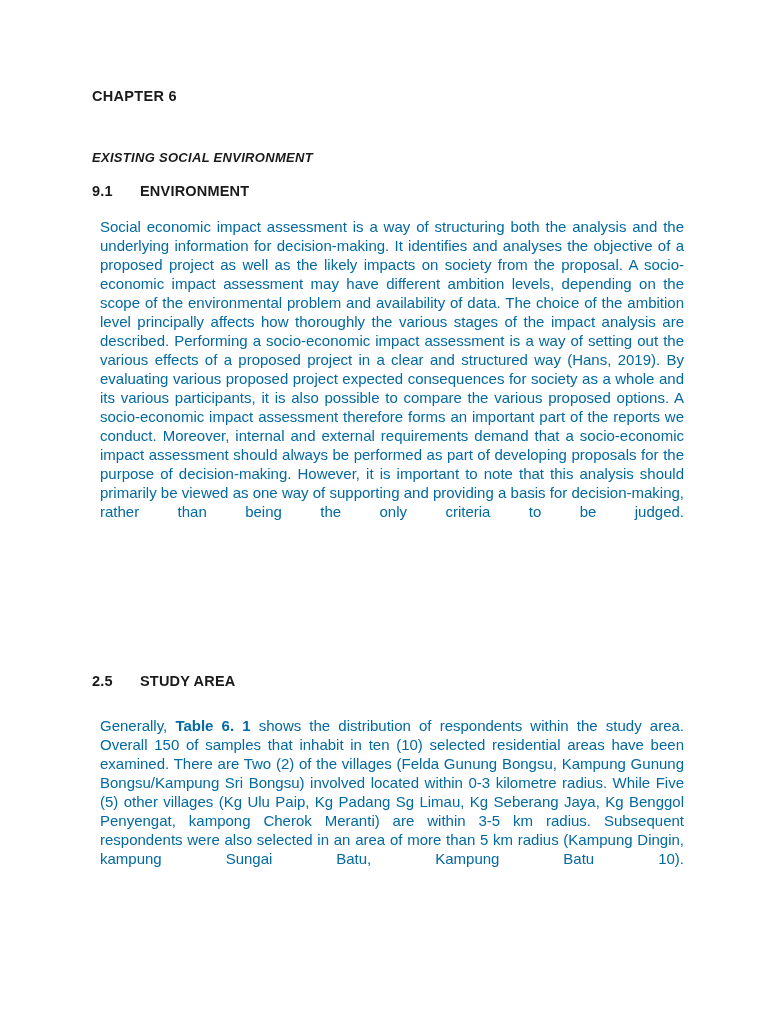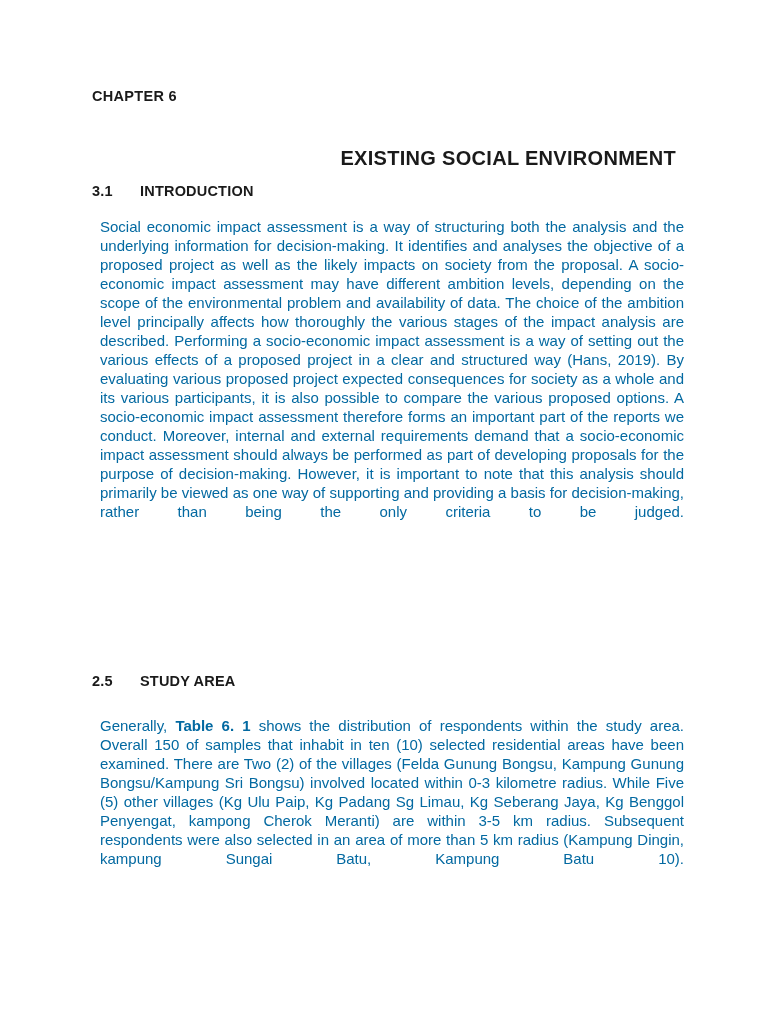--- a/index.html
+++ b/index.html
@@ -45,25 +45,26 @@
     font-weight: bold;
     letter-spacing: 0.3px;
     line-height: 20px;
   }
 
   .doc-title {
     position: absolute;
     left: 0;
     top: 148px;
     width: 584px;
-    text-align: right;
-    font-size: 20px;
+    text-align: left;
+    font-size: 13px;
     font-weight: bold;
     letter-spacing: 0.3px;
     line-height: 20px;
+    font-style: italic;
   }
 
   
   .section-heading {
     position: absolute;
     left: 0;
     width: 584px;
     font-size: 14.5px;
     font-weight: bold;
     line-height: 21px;
@@ -113,21 +114,21 @@
 <body>
 
 <div class="page">
   <div class="content">
 
     <div class="chapter-label">CHAPTER 6</div>
 
     <div class="doc-title">EXISTING SOCIAL ENVIRONMENT</div>
 
     <div class="section-heading" id="heading-61">
-      <span class="sec-num">3.1</span><span class="sec-title">INTRODUCTION</span>
+      <span class="sec-num">9.1</span><span class="sec-title">ENVIRONMENT</span>
     </div>
 
     <p class="body-para" id="para-intro"><span>Social economic impact assessment is a way of structuring both the analysis and the underlying information for decision-making. It identifies and analyses the objective of a proposed project as well as the likely impacts on society from the proposal. A socio-economic impact assessment may have different ambition levels, depending on the scope of the environmental problem and availability of data. The choice of the ambition level principally affects how thoroughly the various stages of the impact analysis are described. Performing a socio-economic impact assessment is a way of setting out the various effects of a proposed project in a clear and structured way (Hans, 2019). By evaluating various proposed project expected consequences for society as a whole and its various participants, it is also possible to compare the various proposed options. A socio-economic impact assessment therefore forms an important part of the reports we conduct. Moreover, internal and external requirements demand that a socio-economic impact assessment should always be performed as part of developing proposals for the purpose of decision-making. However, it is important to note that this analysis should primarily be viewed as one way of supporting and providing a basis for decision-making, rather than being the only criteria to be judged.</span></p>
 
     <div class="section-heading" id="heading-62">
       <span class="sec-num">2.5</span><span class="sec-title">STUDY AREA</span>
     </div>
 
     <p class="body-para" id="para-study"><span>Generally, </span><b>Table 6. 1</b><span> shows the distribution of respondents within the study area. Overall 150 of samples that inhabit in ten (10) selected residential areas have been examined. There are Two (2) of the villages (Felda Gunung Bongsu, Kampung Gunung Bongsu/Kampung Sri Bongsu) involved located within 0-3 kilometre radius. While Five (5) other villages (Kg Ulu Paip, Kg Padang Sg Limau, Kg Seberang Jaya, Kg Benggol Penyengat, kampong Cherok Meranti) are within 3-5 km radius. Subsequent respondents were also selected in an area of more than 5 km radius (Kampung Dingin, kampung Sungai Batu, Kampung Batu 10).</span></p>
 

